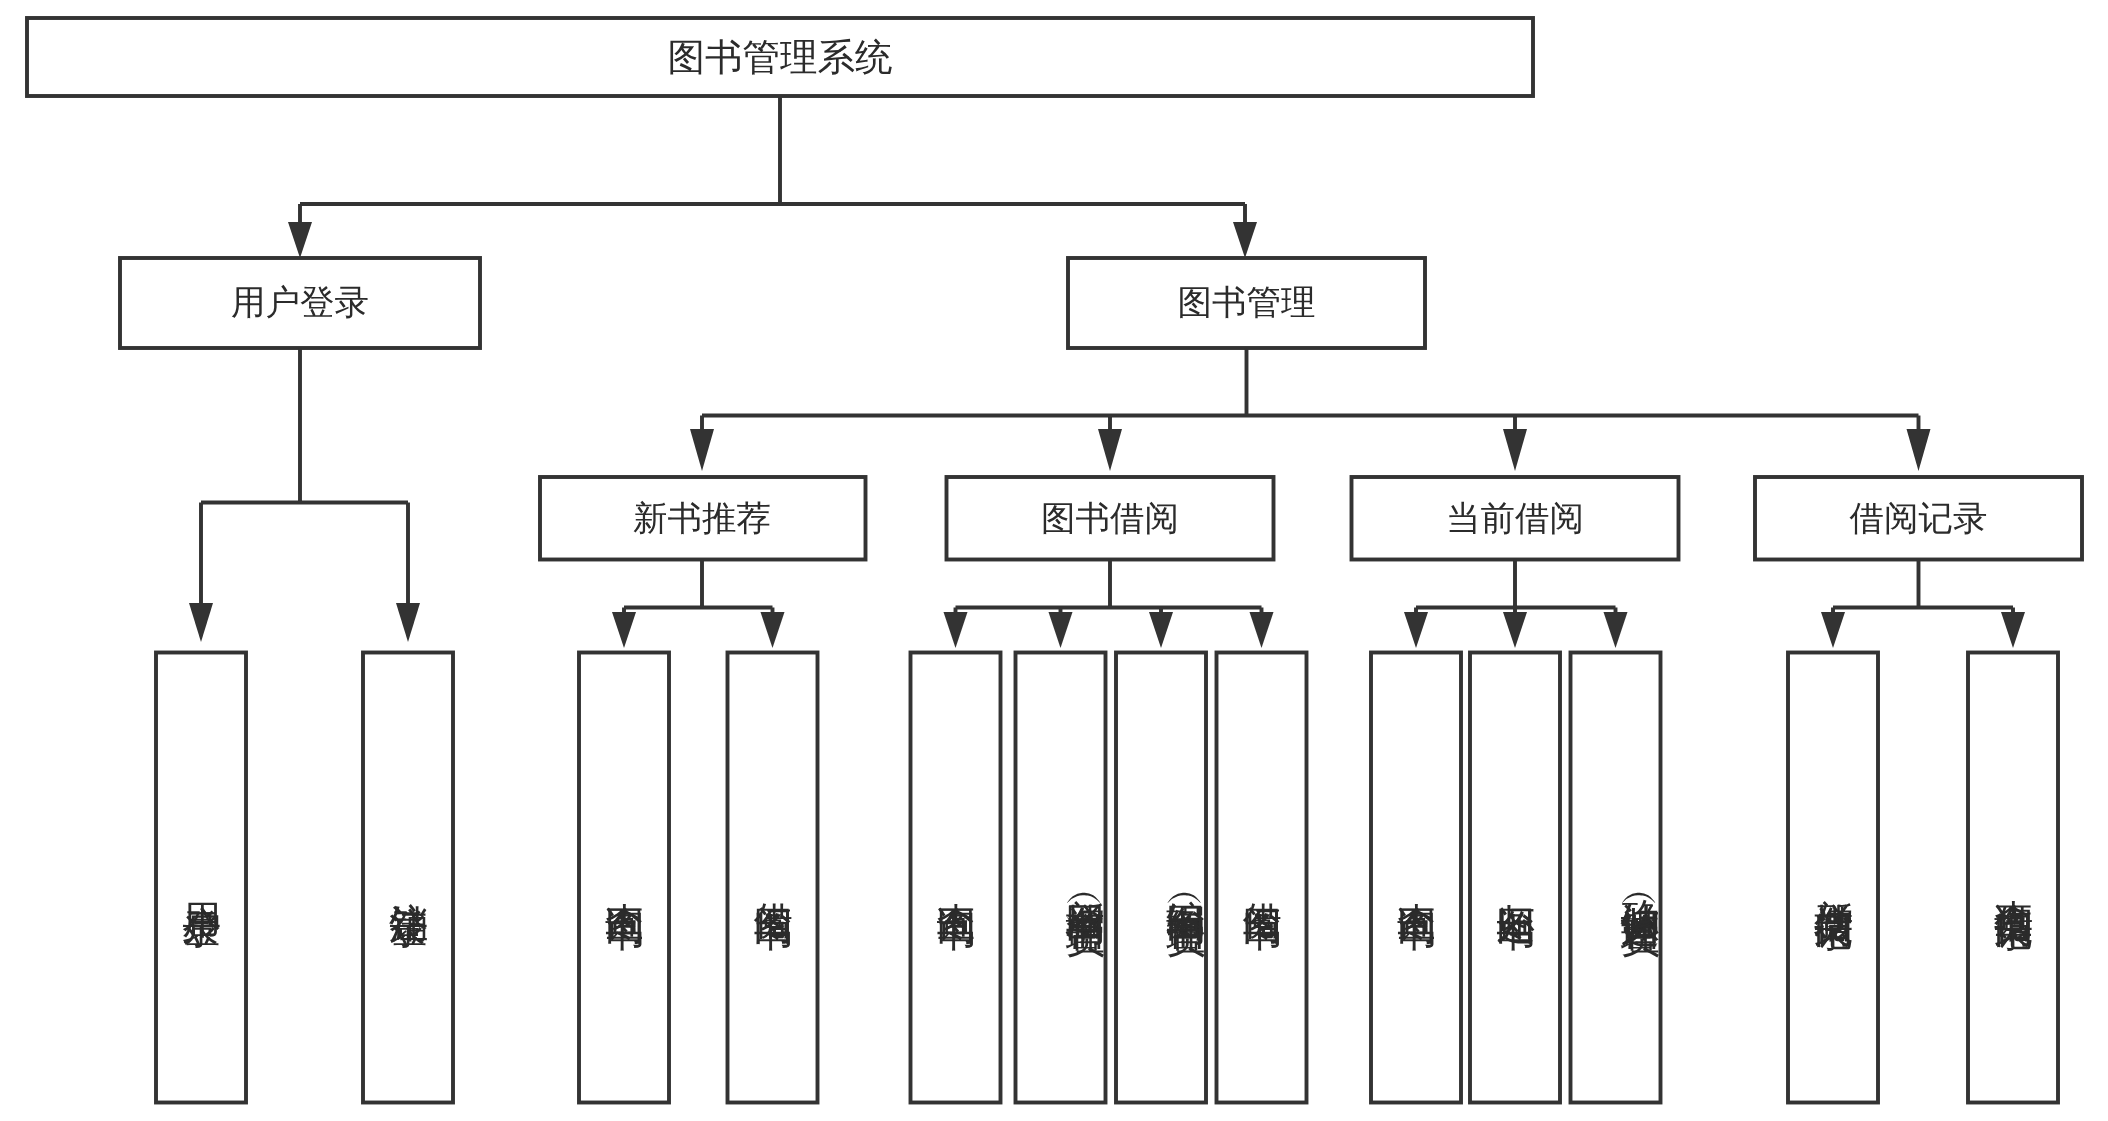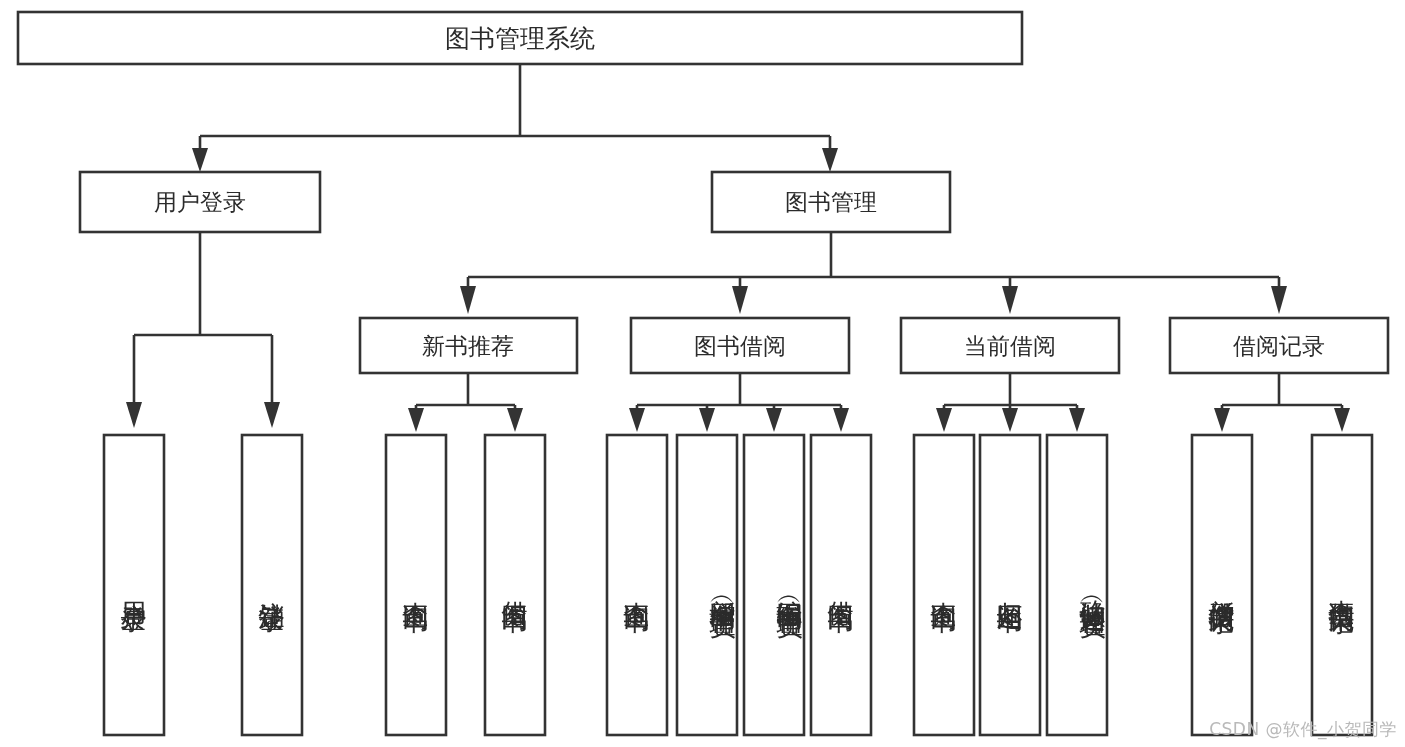--- a/index.html
+++ b/index.html
@@ -207,14 +207,13 @@
   <div class="vlabel" style="left:744px; top:435px; width:60px; height:300px; align-items:flex-start; padding-top:6px; box-sizing:border-box;">编辑图书（管理员）</div>
   <div class="vlabel" style="left:811px; top:435px; width:60px; height:300px;">借阅图书</div>
 
   <div class="vlabel" style="left:914px; top:435px; width:60px; height:300px;">查询图书</div>
   <div class="vlabel" style="left:980px; top:435px; width:60px; height:300px;">归还图书</div>
   <div class="vlabel" style="left:1047px; top:435px; width:60px; height:300px; align-items:flex-start; padding-top:6px; box-sizing:border-box;">确认归还（管理员）</div>
 
   <div class="vlabel" style="left:1192px; top:435px; width:60px; height:300px;">新增借阅记录</div>
   <div class="vlabel" style="left:1312px; top:435px; width:60px; height:300px;">查询借阅记录</div>
 
-  <div id="watermark">CSDN @软件_小贺同学</div>
 </div>
 
 </body></html>

